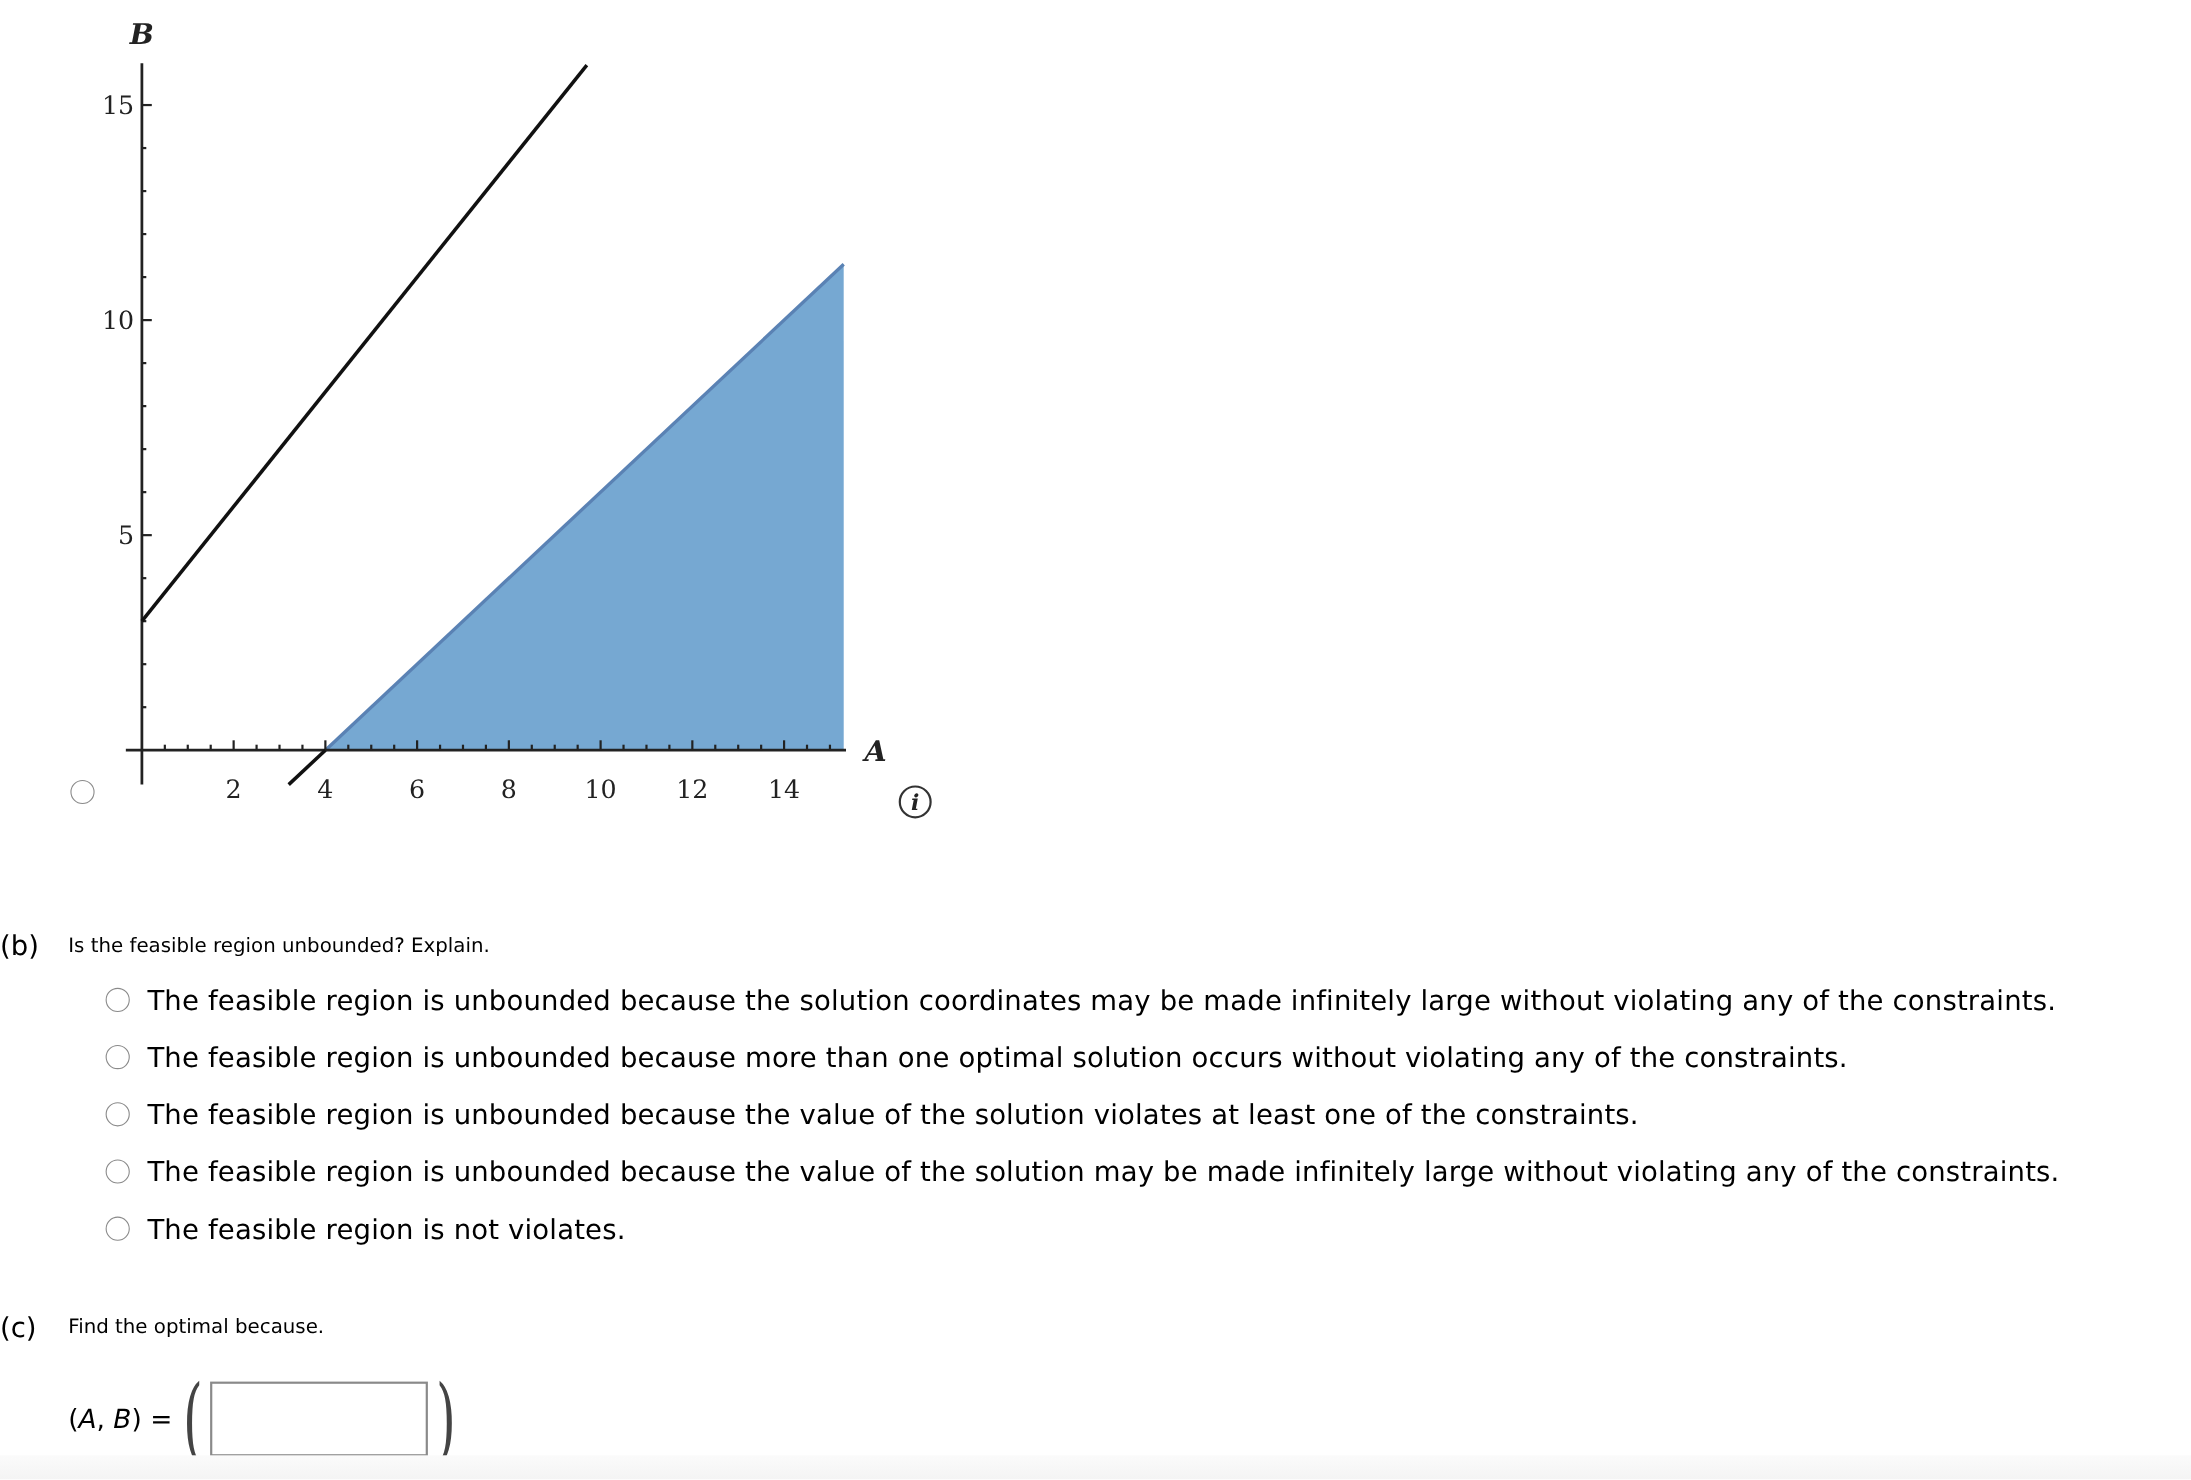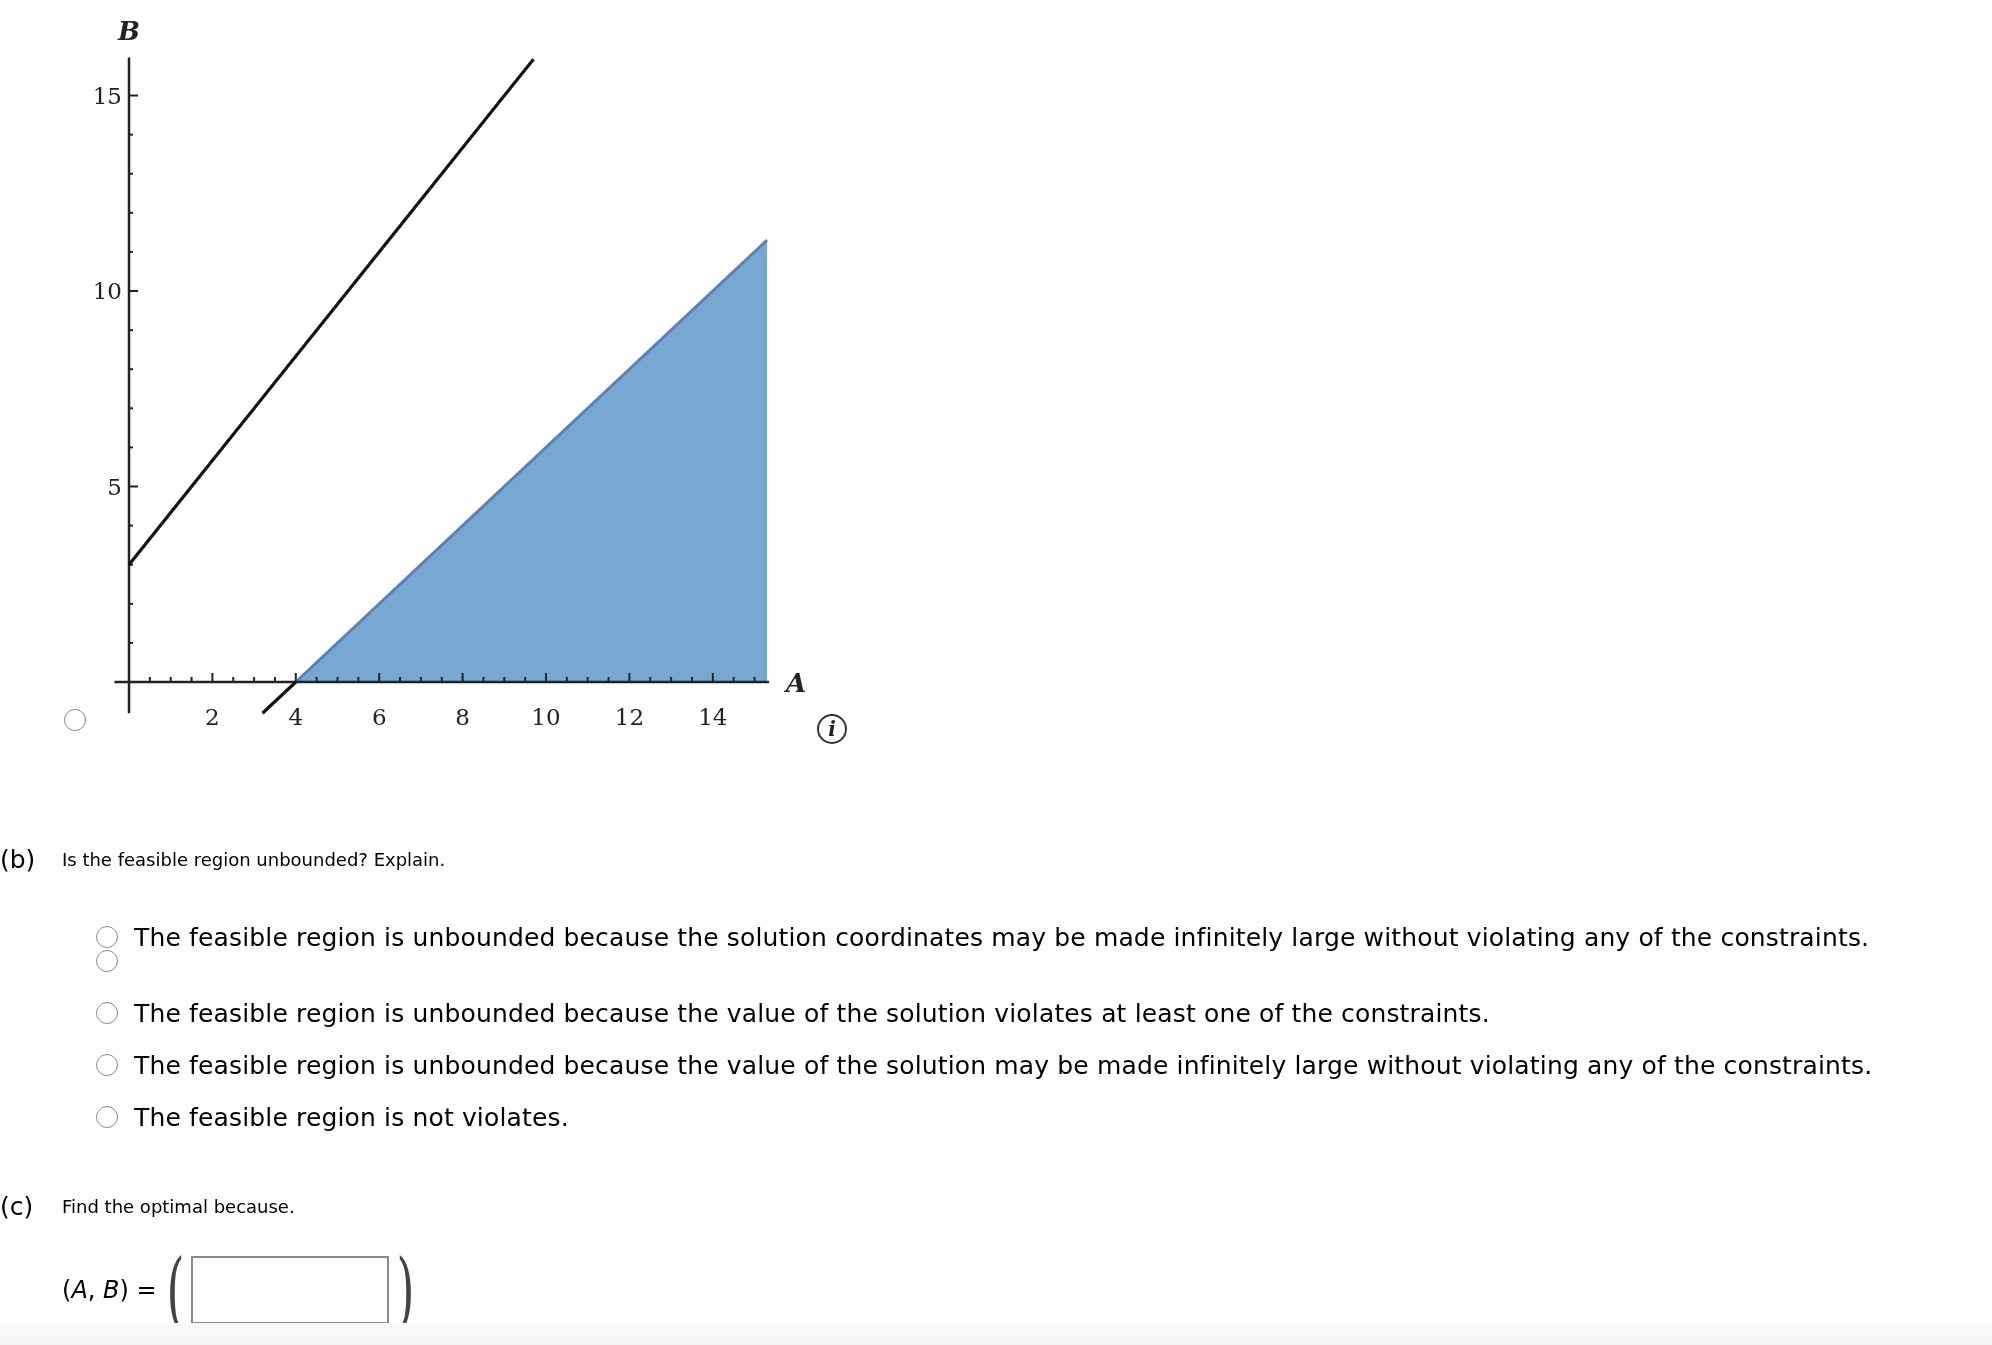--- a/index.html
+++ b/index.html
@@ -106,26 +106,27 @@
   <text id="y-axis-name" class="axis-name" x="118" y="40">B</text>
 </svg>
 
 <div class="radio" style="left:64px; top:709px;"></div>
 
 <div class="info-icon">i</div>
 
 <div class="q-label" style="left:0px; top:845px;">(b)</div>
 <div class="q-text" style="left:62px; top:845px;">Is the feasible region unbounded? Explain.</div>
 
-<div class="option-row" style="top:889px;margin-top:28px;">
+<div class="option-row" style="top:889px;">
   <span class="radio"></span>
   <span class="opt-text">The feasible region is unbounded because the solution coordinates may be made infinitely large without violating any of the constraints.</span>
 </div>
 <div class="option-row" style="top:941px;">
   <span class="radio"></span>
+  <span class="opt-text">The feasible region is unbounded because more than one optimal solution occurs without violating any of the constraints.</span>
 </div>
 <div class="option-row" style="top:993px;">
   <span class="radio"></span>
   <span class="opt-text">The feasible region is unbounded because the value of the solution violates at least one of the constraints.</span>
 </div>
 <div class="option-row" style="top:1045px;">
   <span class="radio"></span>
   <span class="opt-text">The feasible region is unbounded because the value of the solution may be made infinitely large without violating any of the constraints.</span>
 </div>
 <div class="option-row" style="top:1097px;">

